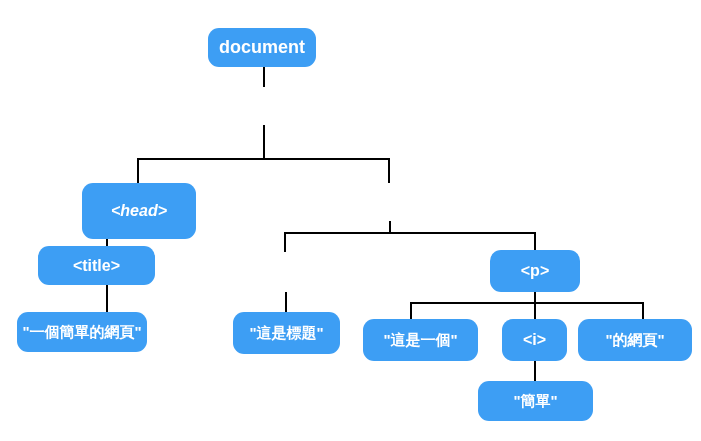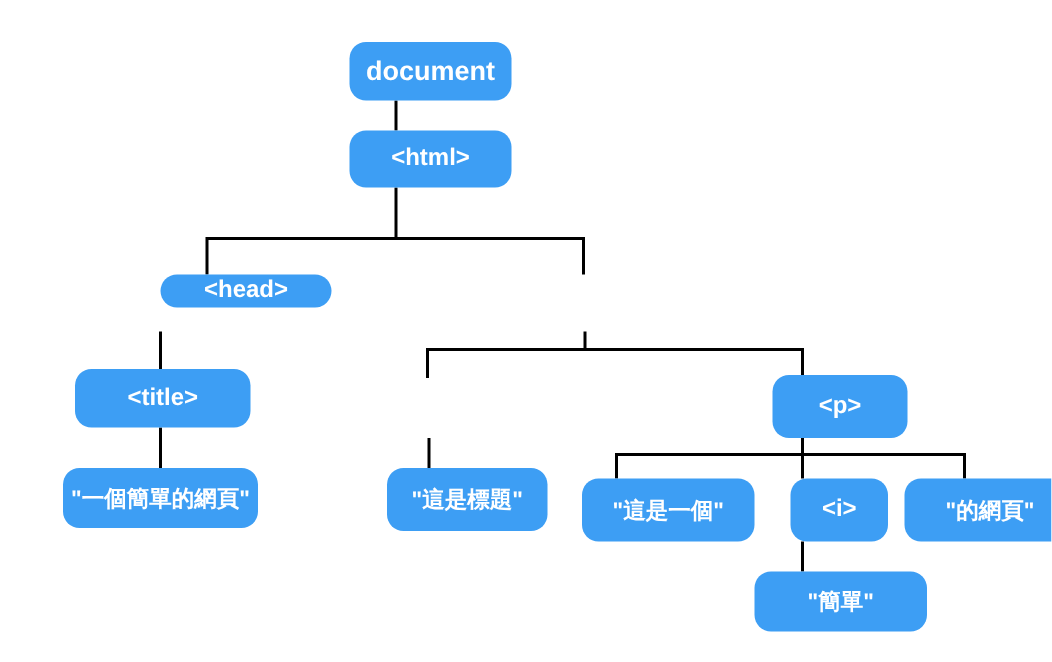--- a/index.html
+++ b/index.html
@@ -34,28 +34,27 @@
     background: var(--node-fill);
     color: var(--node-text);
     border-radius: 11px;
     display: flex;
     align-items: center;
     justify-content: center;
     font-weight: bold;
     font-size: 15px;
     white-space: nowrap;
     text-align: center;
-    margin-left: 25px;
   }
   
   .n-document { left: 208px; top: 28px;  width: 108px; height: 39px; font-size: 18px; }
   .n-html     { left: 208px; top: 87px;  width: 108px; height: 38px; font-size: 16px; }
-  .n-head     { left: 82px;  top: 183px; width: 114px; height: 22px; font-size: 16px; }
+  .n-head     { left: 82px;  top: 183px; width: 114px; height: 56px; font-size: 16px; font-style: italic; }
   .n-body     { left: 334px; top: 183px; width: 113px; height: 38px; font-size: 16px; }
-  .n-title    { left: 25px;  top: 246px; width: 117px; height: 39px; font-size: 16px; }
+  .n-title    { left: 38px;  top: 246px; width: 117px; height: 39px; font-size: 16px; }
   .n-h1       { left: 242px; top: 252px; width: 88px;  height: 40px; font-size: 16px; }
   .n-p        { left: 490px; top: 250px; width: 90px;  height: 42px; font-size: 16px; }
   .n-text-title { left: 17px;  top: 312px; width: 130px; height: 40px; }
   .n-text-h1    { left: 233px; top: 312px; width: 107px; height: 42px; }
   .n-text-p1    { left: 363px; top: 319px; width: 115px; height: 42px; }
   .n-i          { left: 502px; top: 319px; width: 65px;  height: 42px; font-size: 16px; }
   .n-text-p2    { left: 578px; top: 319px; width: 114px; height: 42px; }
   .n-text-i     { left: 478px; top: 381px; width: 115px; height: 40px; }
 </style>
 </head>
@@ -72,21 +71,20 @@
     <path d="M390,221 V233"></path>
     <path d="M285,252 V233 H535 V250"></path>
     <path d="M286,292 V312"></path>
     <path d="M535,292 V319"></path>
     <path d="M411,319 V303 H643 V319"></path>
     <path d="M535,361 V381"></path>
   </svg>
 
   <div class="node n-document">document</div>
 
-  <div class="node n-html">&lt;html&gt;</div>
 
   <div class="node n-head">&lt;head&gt;</div>
 
 
   <div class="node n-title">&lt;title&gt;</div>
 
 
   <div class="node n-p">&lt;p&gt;</div>
 
   <div class="node n-text-title">"一個簡單的網頁"</div>

